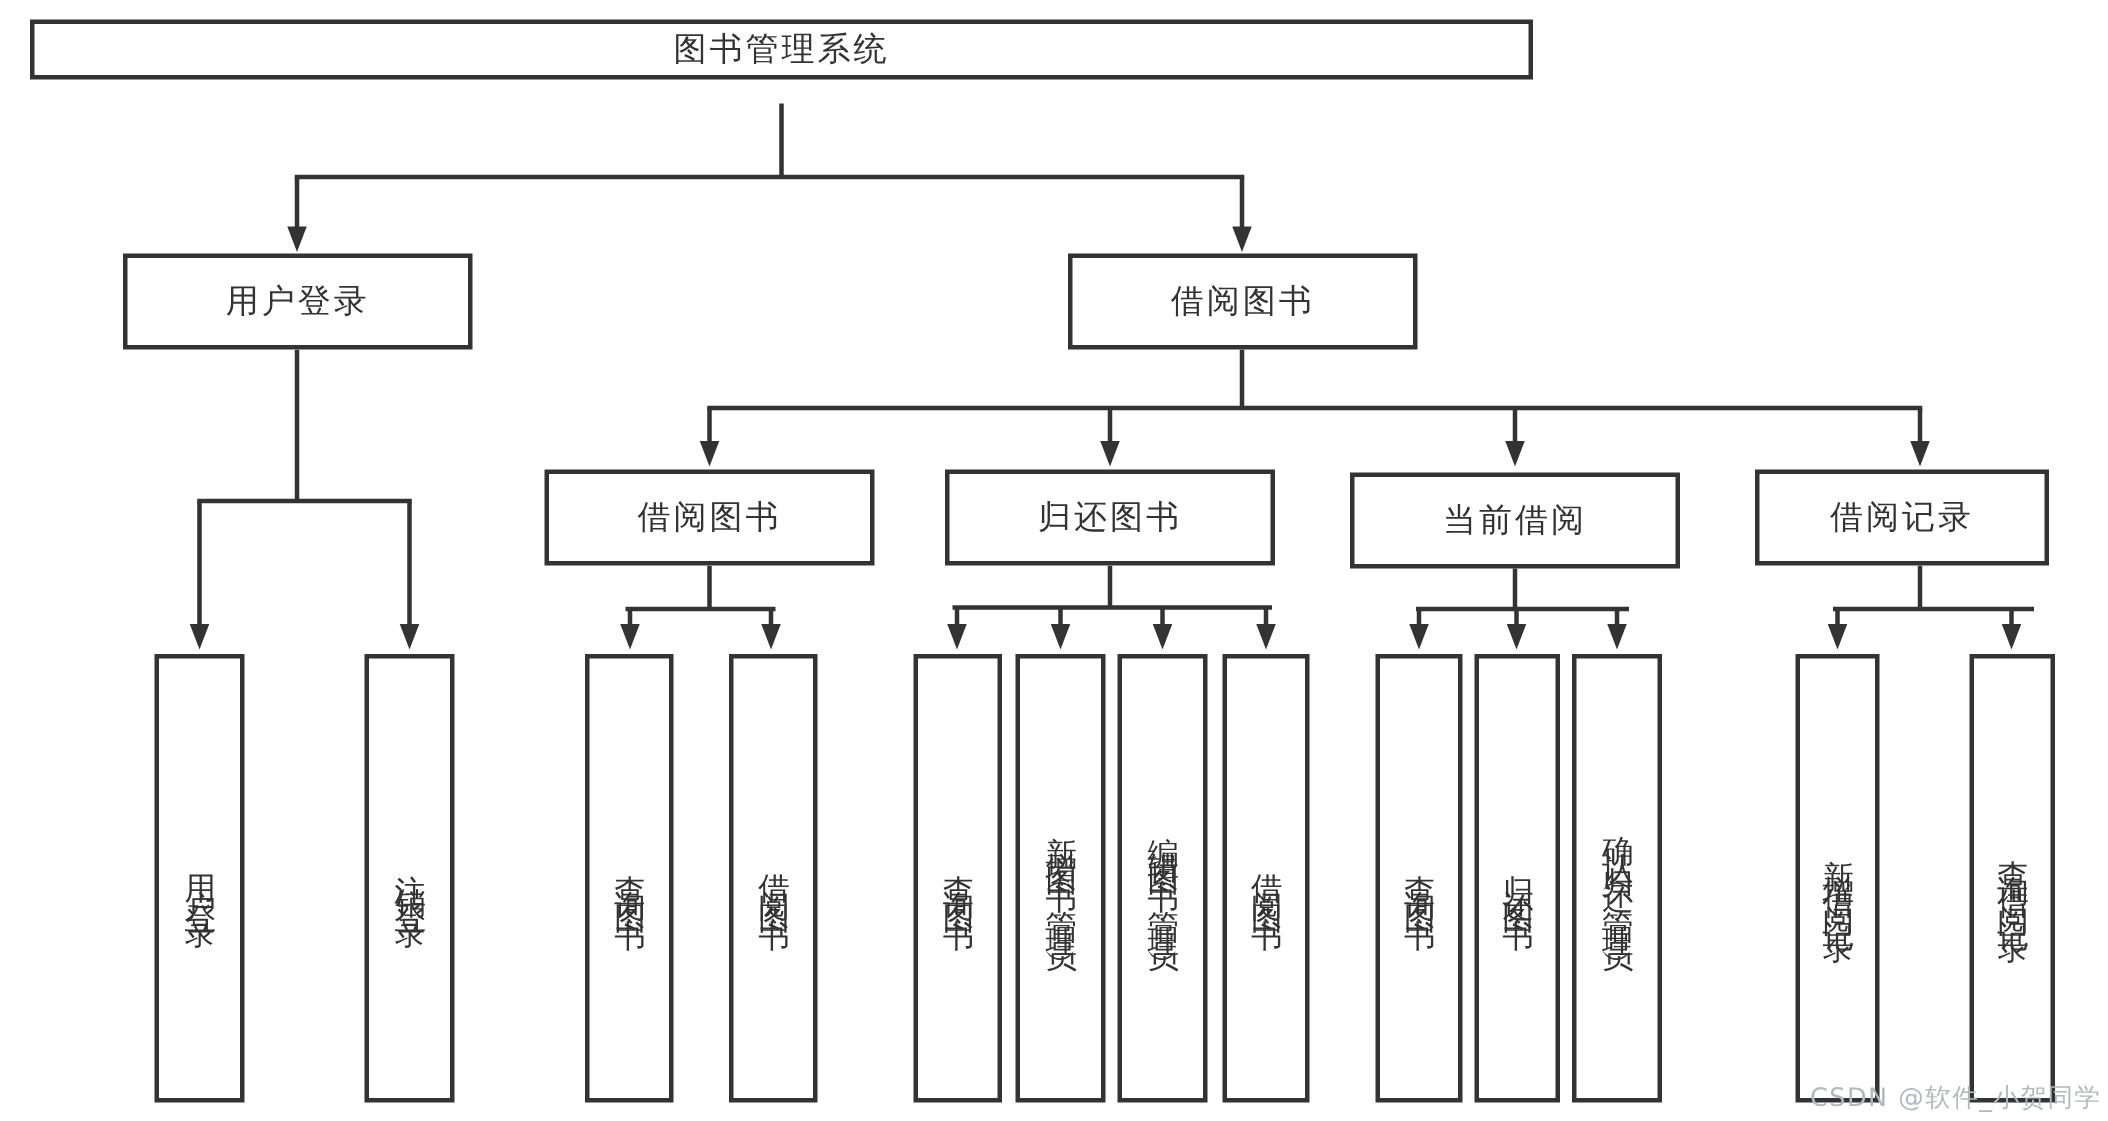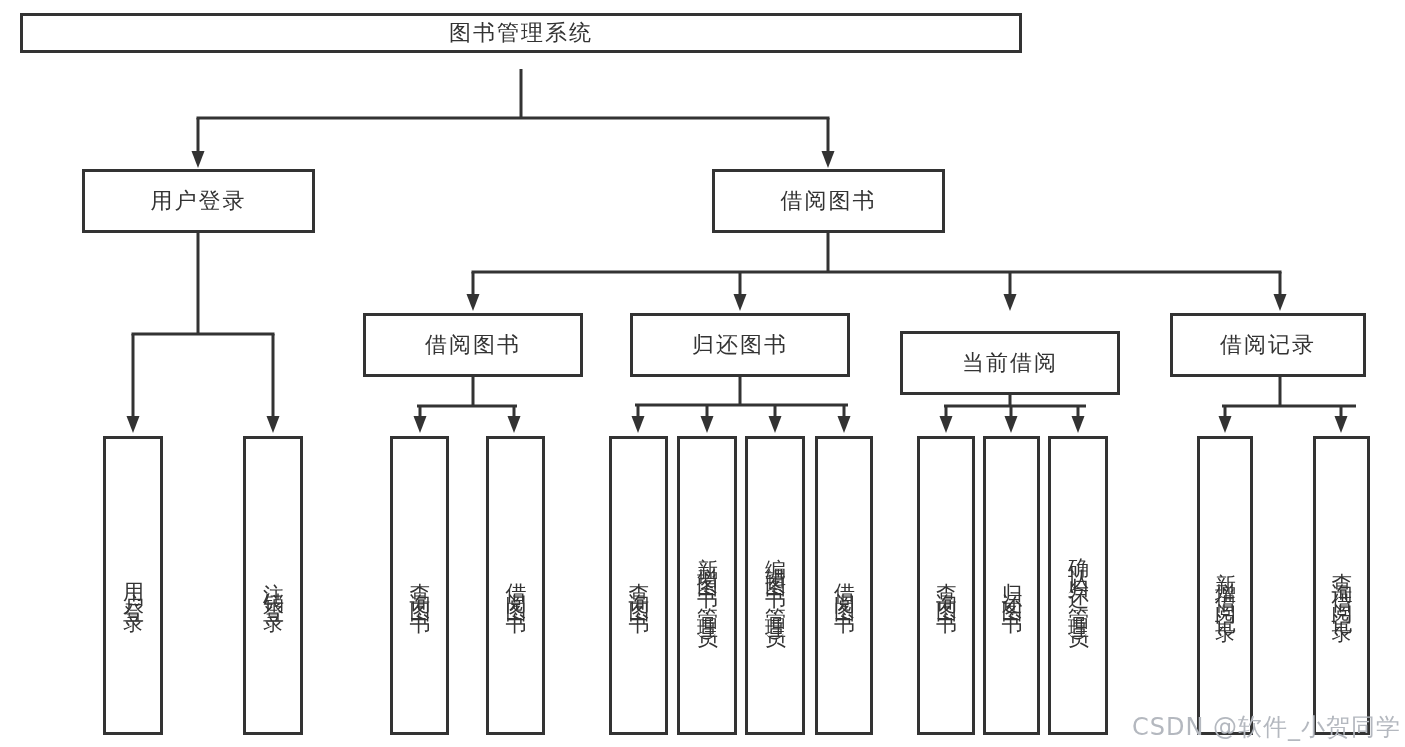--- a/index.html
+++ b/index.html
@@ -14,21 +14,21 @@
   }
   .htxt{font-size:22px;letter-spacing:2px;white-space:nowrap;}
   .vtxt{
     writing-mode:vertical-rl;text-orientation:mixed;
     font-size:21px;letter-spacing:10px;line-height:1;white-space:nowrap;
   }
   svg.wires{position:absolute;left:0;top:0;pointer-events:none;}
   svg.wires line{stroke:#333333;stroke-width:3;}
   svg.wires polygon{fill:#333333;stroke:none;}
   .watermark{
-    position:absolute;right:4px;bottom:4px;font-size:24px;color:#b4b8bf;
+    position:absolute;right:4px;bottom:4px;font-size:17px;color:#b4b8bf;
     white-space:nowrap;letter-spacing:1px;
   }
 </style>
 </head>
 <body>
 
 <div class="canvas">
 
   <svg class="wires" width="1405" height="747">
 
@@ -102,21 +102,21 @@
   <div class="node" style="left:712px;top:169px;width:233px;height:64px">
     <span class="htxt">借阅图书</span>
   </div>
 
   <div class="node" style="left:363px;top:313px;width:220px;height:64px">
     <span class="htxt">借阅图书</span>
   </div>
   <div class="node" style="left:630px;top:313px;width:220px;height:64px">
     <span class="htxt">归还图书</span>
   </div>
-  <div class="node" style="left:900px;top:331px;width:220px;height:64px">
+  <div class="node" style="left:900px;top:315px;width:220px;height:64px">
     <span class="htxt">当前借阅</span>
   </div>
   <div class="node" style="left:1170px;top:313px;width:196px;height:64px">
     <span class="htxt">借阅记录</span>
   </div>
 
   <div class="node" style="left:103px;top:436px;width:60px;height:299px">
     <span class="vtxt">用户登录</span>
   </div>
   <div class="node" style="left:243px;top:436px;width:60px;height:299px">

